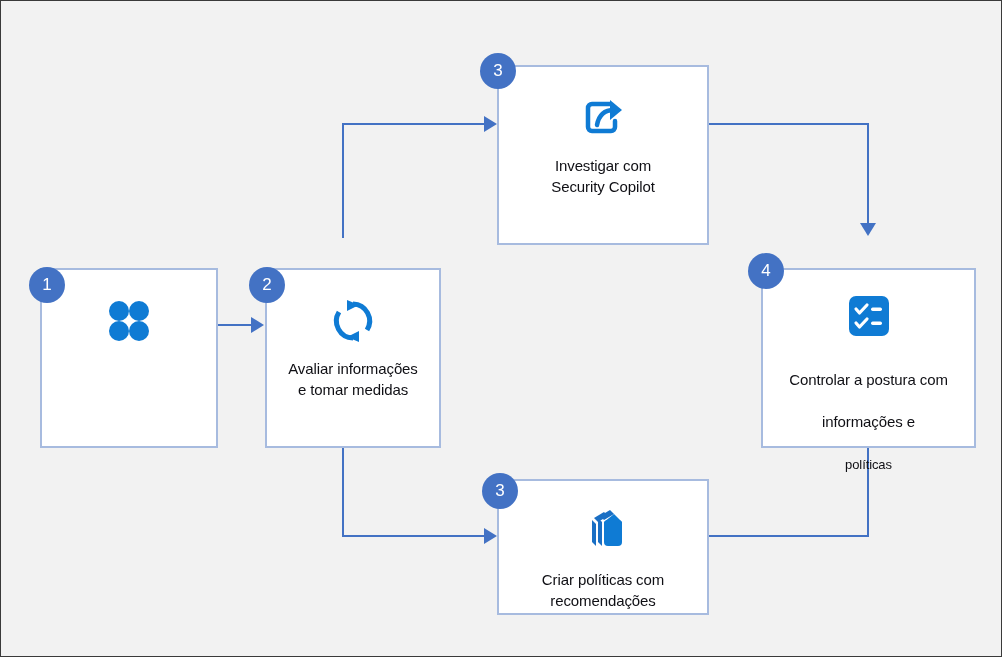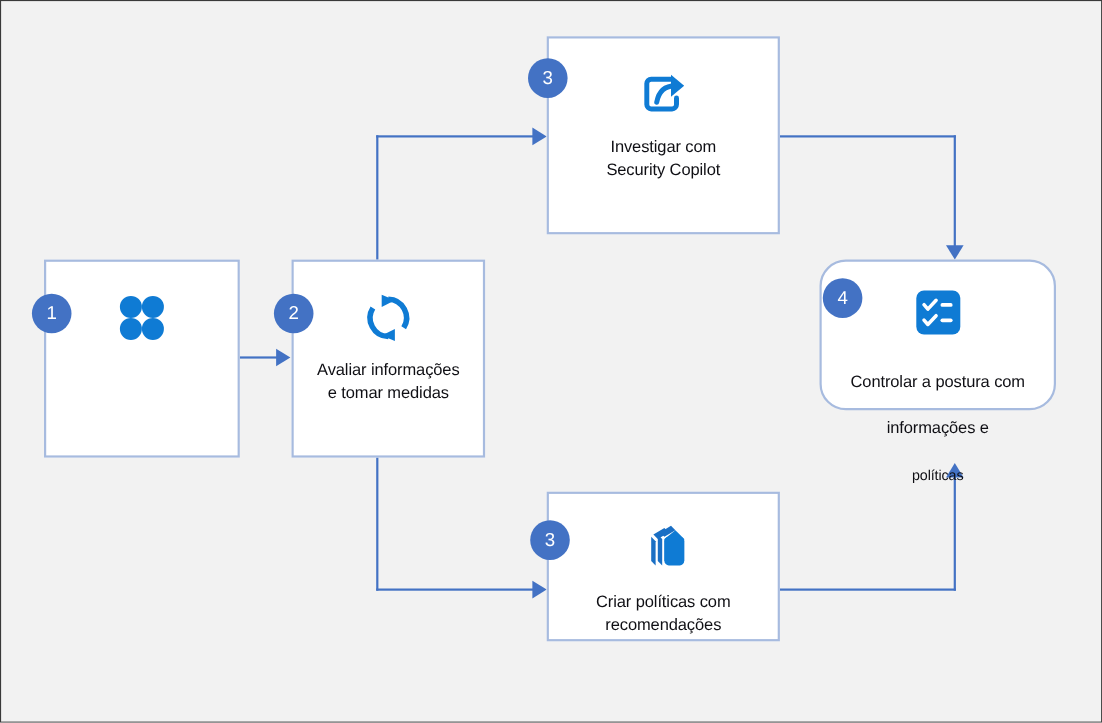--- a/index.html
+++ b/index.html
@@ -18,20 +18,21 @@
     box-sizing: border-box;
     border: 1px solid #3a3a3a;
     overflow: hidden;
   }
   .node {
     position: absolute;
     background: #ffffff;
     border: 2px solid #a7bbdf;
     box-sizing: border-box;
     z-index: 3;
+    margin-top: 32px;
   }
   .node-inner {
     position: absolute;
     left: -14px;
     right: -14px;
     top: 0;
     bottom: 0;
     display: flex;
     flex-direction: column;
     align-items: center;
@@ -179,21 +180,21 @@
           <rect x="26" y="12" width="18" height="26" rx="4" fill="#0f7bd4"></rect>
           <path d="M26 14 L36 6 L44 14 L44 34 L26 34 Z" fill="#0f7bd4"></path>
         </svg>
       </div>
       <div class="node-label">Criar políticas com
 recomendações</div>
     </div>
   </div>
   <div class="badge" style="left:481px; top:472px;">3</div>
 
-  <div class="node" style="left:744px; top:235px; width:215px; height:137px;border-radius:24px;">
+  <div class="node" style="left:760px; top:235px; width:215px; height:180px;">
     <div class="node-inner">
       <div class="node-icon">
         <svg width="44" height="44" viewBox="0 0 44 44" aria-hidden="true">
           <rect x="2" y="2" width="40" height="40" rx="7" fill="#0f7bd4"></rect>
           <path d="M9 15 l3.5 4 L20 11" fill="none" stroke="#ffffff" stroke-width="3.2" stroke-linecap="round" stroke-linejoin="round"></path>
           <path d="M9 29 l3.5 4 L20 25" fill="none" stroke="#ffffff" stroke-width="3.2" stroke-linecap="round" stroke-linejoin="round"></path>
           <rect x="24" y="13.5" width="11" height="3.4" rx="1.7" fill="#ffffff"></rect>
           <rect x="24" y="27.5" width="11" height="3.4" rx="1.7" fill="#ffffff"></rect>
         </svg>
       </div>

